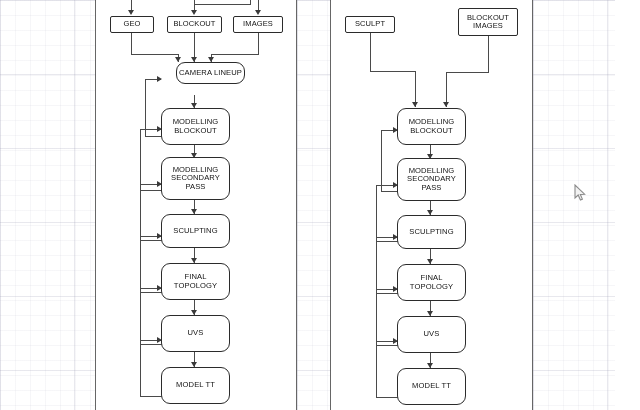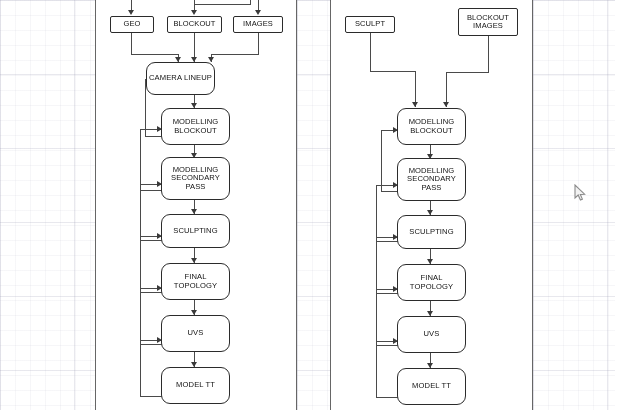--- a/index.html
+++ b/index.html
@@ -150,21 +150,21 @@
   <div class="ln lnh" style="left:140px;top:344px;width:22px;"></div>
   <div class="ln lnv" style="left:140px;top:288px;height:57px;"></div>
   <div class="ln lnh" style="left:140px;top:288px;width:21px;"></div>
   <div class="arw right" style="left:157px;top:285px;"></div>
 
   <div class="ln lnh" style="left:140px;top:396px;width:22px;"></div>
   <div class="ln lnv" style="left:140px;top:340px;height:57px;"></div>
   <div class="ln lnh" style="left:140px;top:340px;width:21px;"></div>
   <div class="arw right" style="left:157px;top:337px;"></div>
 
-  <div class="node rnd mid" style="left:146px;top:62px;width:69px;height:33px;">CAMERA LINEUP</div>
+  <div class="node rnd mid" style="left:176px;top:62px;width:69px;height:22px;">CAMERA LINEUP</div>
   <div class="node rnd mid" style="left:161px;top:108px;width:69px;height:37px;">MODELLING
 BLOCKOUT</div>
   <div class="node rnd mid" style="left:161px;top:157px;width:69px;height:43px;">MODELLING
 SECONDARY
 PASS</div>
   <div class="node rnd mid" style="left:161px;top:214px;width:69px;height:34px;">SCULPTING</div>
   <div class="node rnd mid" style="left:161px;top:263px;width:69px;height:37px;">FINAL
 TOPOLOGY</div>
   <div class="node rnd mid" style="left:161px;top:315px;width:69px;height:37px;">UVS</div>
   <div class="node rnd mid" style="left:161px;top:367px;width:69px;height:37px;">MODEL TT</div>

